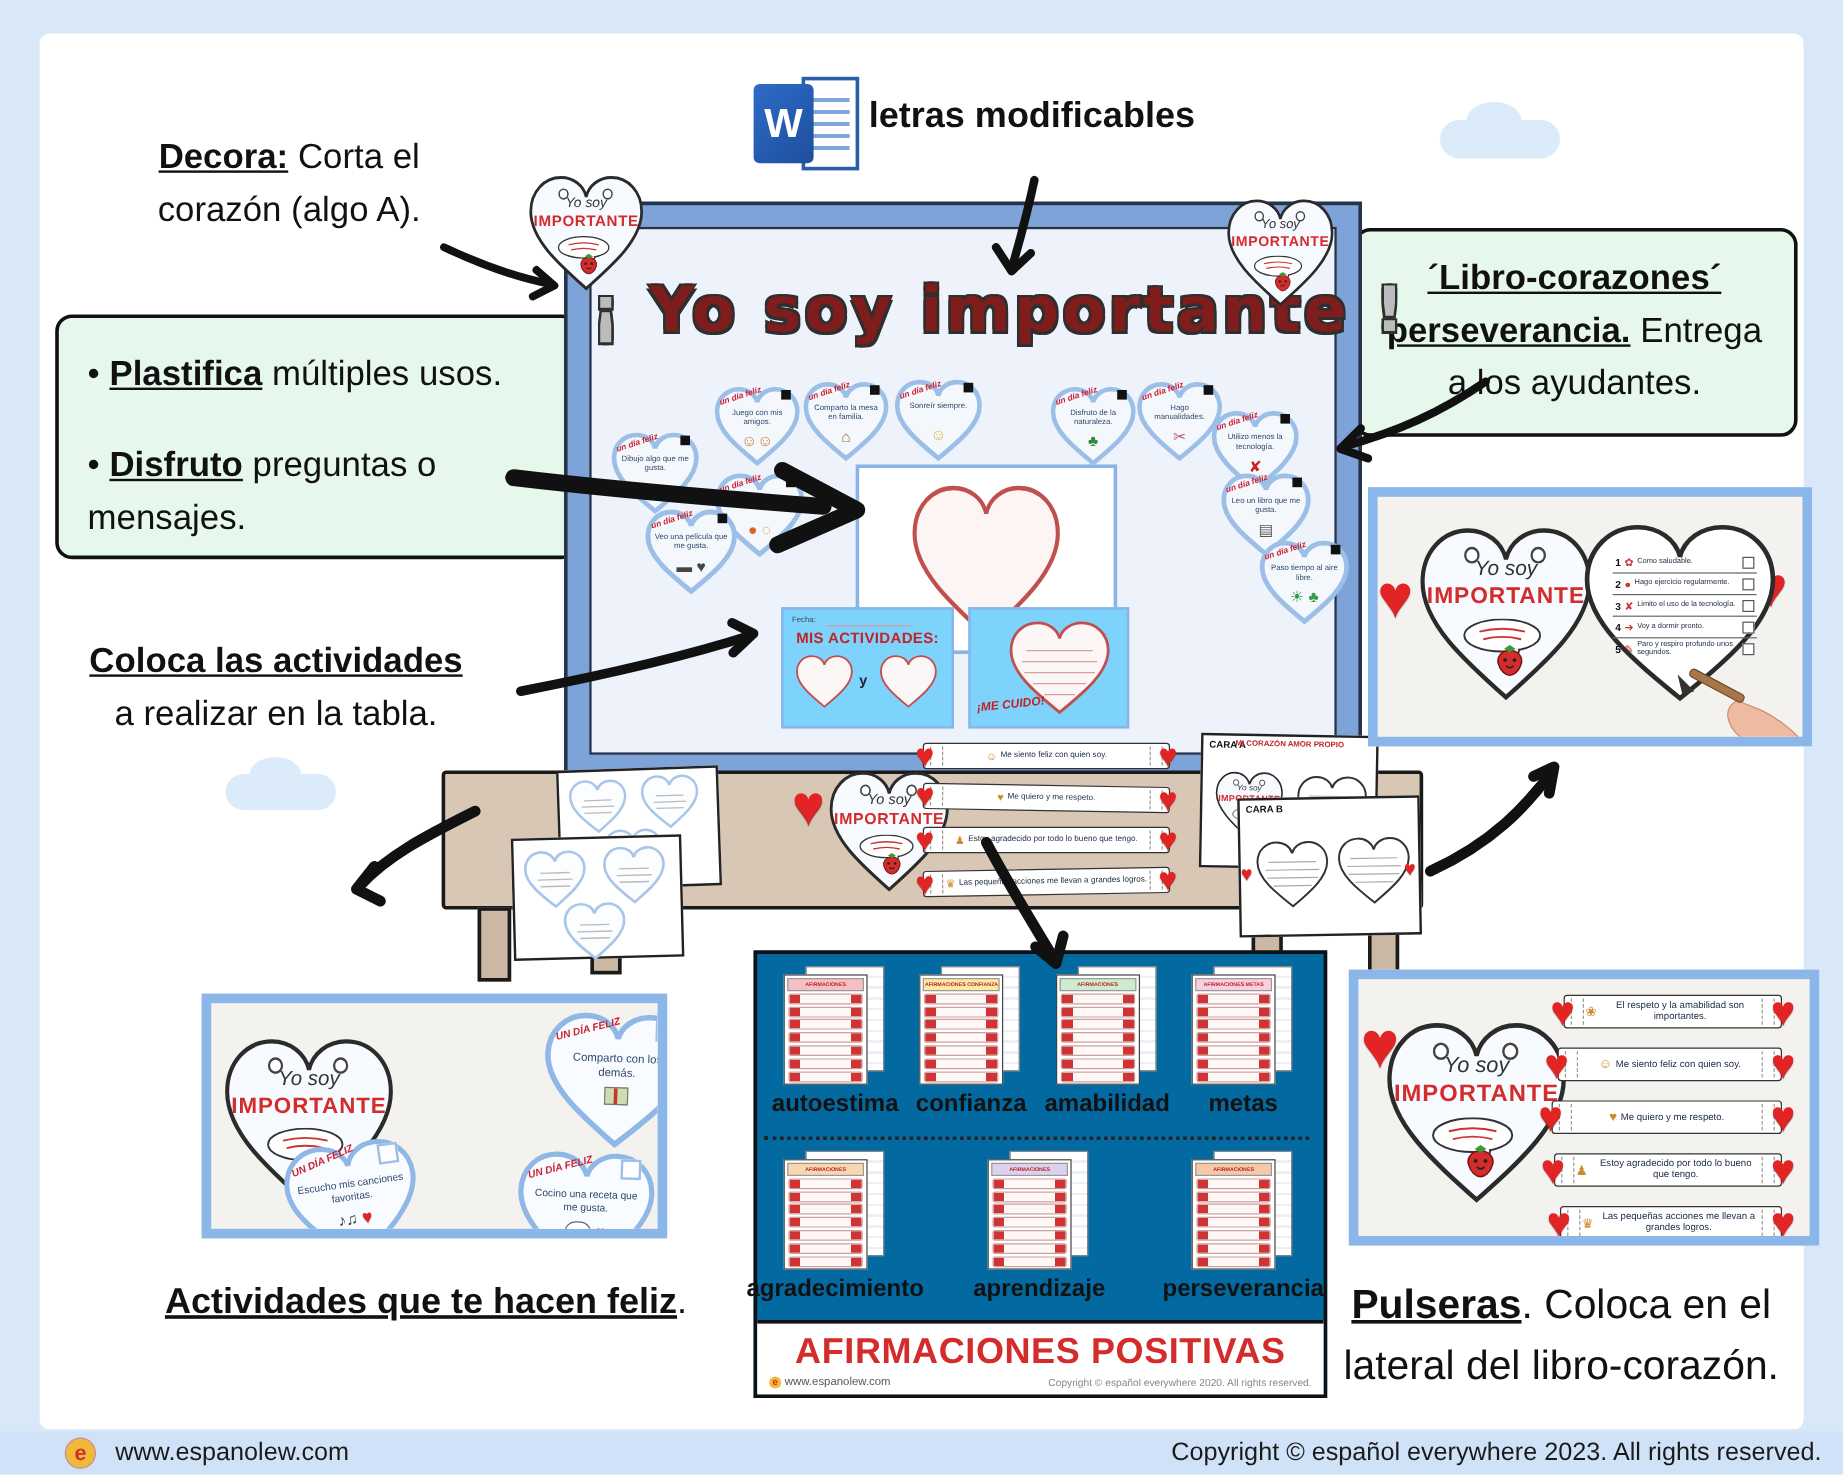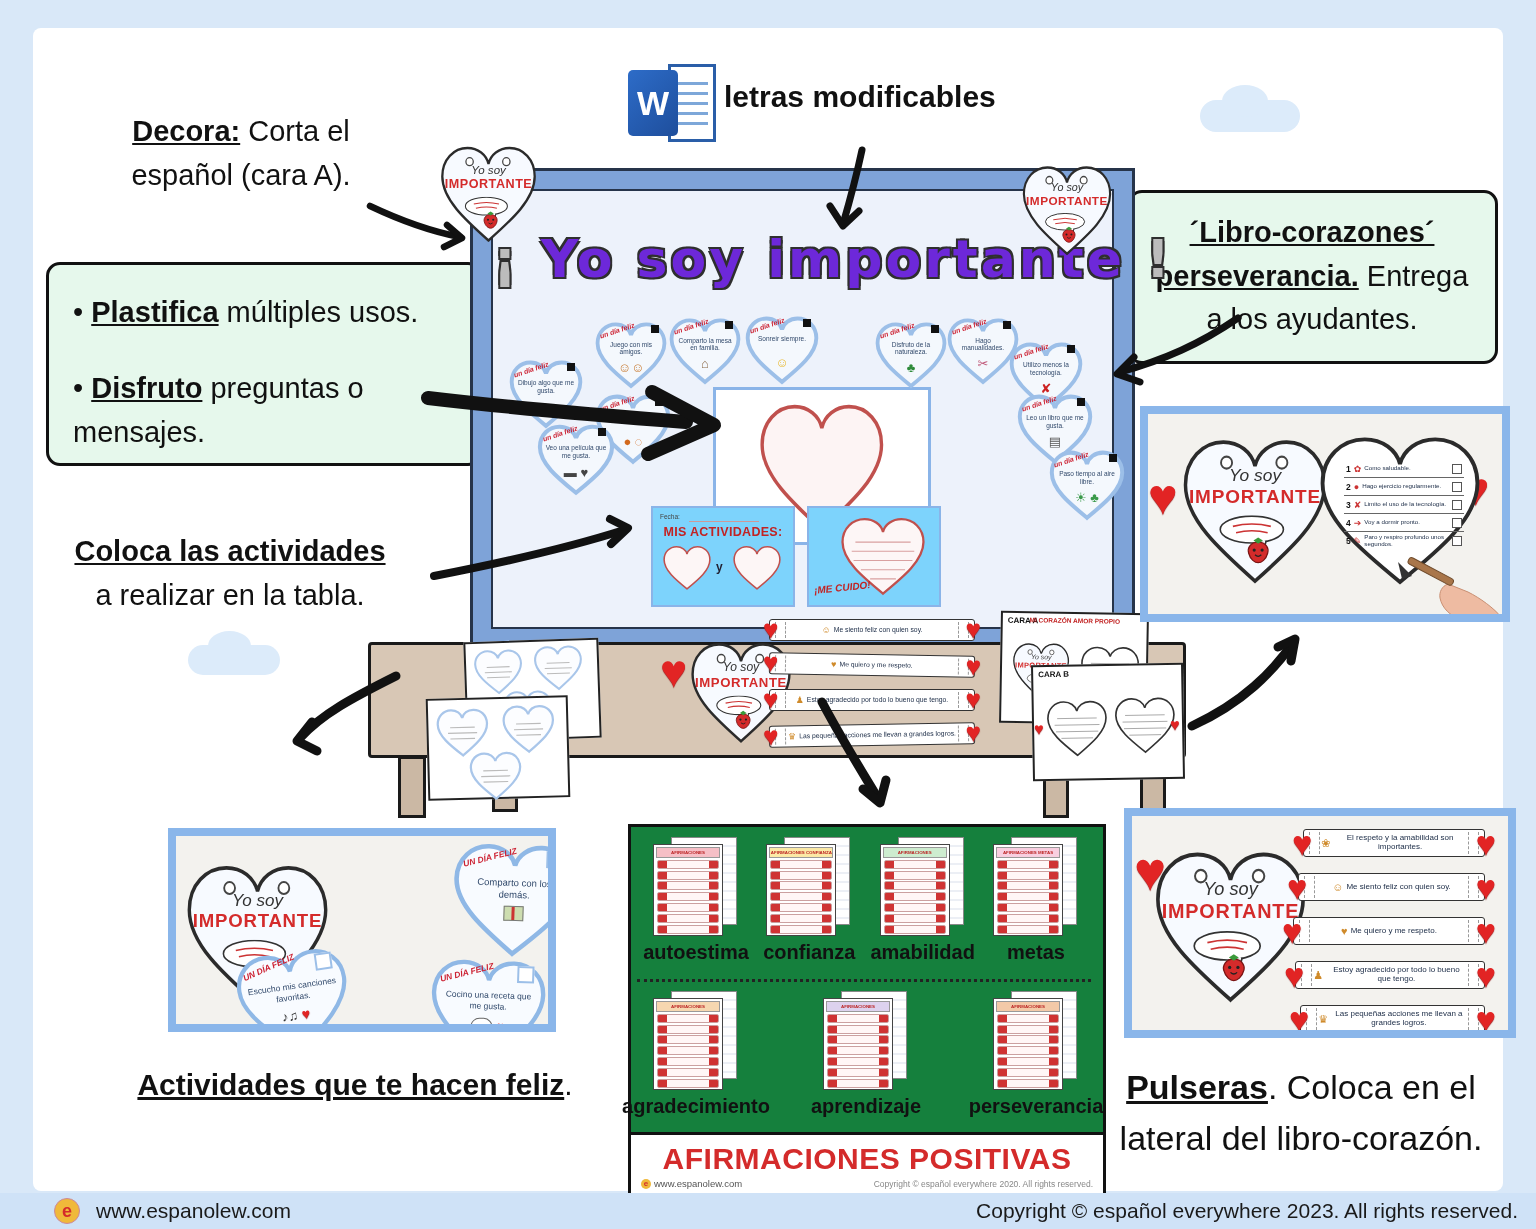--- a/index.html
+++ b/index.html
@@ -21,21 +21,21 @@
     font-size:34px;text-align:center;line-height:66px;z-index:2;}
   .wicon-page{left:40px;top:0;width:42px;height:72px;background:#fff;border:3px solid #2a5ea8;}
   .wicon-lines{left:5px;right:5px;top:8px;bottom:8px;
     background:repeating-linear-gradient(#fff 0 7px,#7da7d9 7px 10px);}
   
   .board{left:470px;top:168px;width:665px;height:482px;background:#7ea3d8;
     border:3px solid #26344a;box-sizing:border-box;}
   .board-inner{position:absolute;inset:18px;background:#edf2fb;border:2.5px solid #26344a;}
   .btitle{left:0;top:38px;width:100%;text-align:center;font-family:"DejaVu Sans",sans-serif;
     font-weight:bold;font-size:52px;letter-spacing:3px;white-space:nowrap;}
-  .bt-g{color:#6d28d9;text-shadow:-2px -2px 0 #2f2f2f,2px -2px 0 #2f2f2f,-2px 2px 0 #2f2f2f,2px 2px 0 #2f2f2f;}
+  .bt-g{color:#7f1d1d;text-shadow:-2px -2px 0 #2f2f2f,2px -2px 0 #2f2f2f,-2px 2px 0 #2f2f2f,2px 2px 0 #2f2f2f;}
   .bt-x{color:#bcbcbc;text-shadow:-2px -2px 0 #2f2f2f,2px -2px 0 #2f2f2f,-2px 2px 0 #2f2f2f,2px 2px 0 #2f2f2f;}
   svg.fill{position:absolute;inset:0;width:100%;height:100%;}
   
   .bheart{position:absolute;}
   .bh-tag{position:absolute;left:8%;top:12%;transform:rotate(-18deg);font-size:7px;
     font-weight:bold;font-style:italic;color:#cc2233;white-space:nowrap;}
   .bh-box{position:absolute;right:13%;top:9%;width:8px;height:8px;background:#111;}
   .bh-text{position:absolute;left:11%;top:31%;width:78%;text-align:center;font-size:6.5px;
     line-height:1.2;color:#31496b;}
   .bh-icon{position:absolute;left:0;right:0;top:58%;text-align:center;font-size:13px;}
@@ -105,21 +105,21 @@
     border-radius:9px 9px 2px 2px;}
   
   .chk{display:flex;align-items:center;gap:3px;height:17px;border-bottom:1px solid #666;padding:0 2px;}
   .chk:last-child{border-bottom:0;}
   .chk-n{font-weight:bold;font-size:8.5px;color:#111;}
   .chk-i{font-size:9px;color:#c33;}
   .chk-t{flex:1;font-size:6.2px;color:#20304a;line-height:1.05;}
   .chk-box{width:8px;height:8px;border:1px solid #555;background:#fff;flex:0 0 auto;}
   
   .poster{left:628px;top:792px;width:472px;height:367px;border:3.5px solid #111;
-    background:#15803d;box-sizing:content-box;margin-top:32px;}
+    background:#0369a1;box-sizing:content-box;}
   .prow{position:absolute;left:12px;width:446px;display:flex;justify-content:space-between;}
   .pg{width:106px;display:flex;flex-direction:column;align-items:center;}
   .pg-sheets{position:relative;width:86px;height:98px;}
   .pg-back{position:absolute;left:18px;top:0;width:64px;height:86px;
     background:repeating-linear-gradient(#fff 0 7px,#eceff5 7px 9px);border:1.5px solid #888;}
   .pg-front{position:absolute;left:0;top:7px;width:64px;height:86px;background:#fff;
     border:1.5px solid #444;padding:2px;}
   .pg-head{height:9px;font-size:4.4px;color:#b22;font-weight:bold;text-align:center;
     line-height:9px;overflow:hidden;border:0.5px solid #999;margin-bottom:1px;}
   .pg-row{height:7px;margin:1.8px 1px;border:0.5px solid #cba0a0;border-radius:2px;
@@ -154,21 +154,21 @@
 
   <div class="abs" style="left:628px;top:64px;width:86px;height:76px;">
     <div class="abs wicon-page">
       <div class="abs wicon-lines"></div>
     </div>
     <div class="abs wicon-box">W</div>
   </div>
   <div class="abs" style="left:724px;top:80px;font-size:30px;font-weight:bold;color:#111;">letras modificables</div>
 
   <div class="abs ann" style="left:96px;top:110px;width:290px;">
-    <span class="bu">Decora:</span><span> Corta el español (cara A).</span>
+    <span class="bu">Decora:</span><span> Corta el corazón (algo A).</span>
   </div>
 
   <div class="abs greenbox" style="left:46px;top:262px;width:430px;height:198px;">
     <div class="ann" style="position:absolute;left:24px;top:26px;text-align:left;">
       <span>• </span><span class="bu">Plastifica</span><span> múltiples usos.</span>
     </div>
     <div class="ann" style="position:absolute;left:24px;top:102px;width:380px;text-align:left;">
       <span>• </span><span class="bu">Disfruto</span><span> preguntas o mensajes.</span>
     </div>
   </div>

